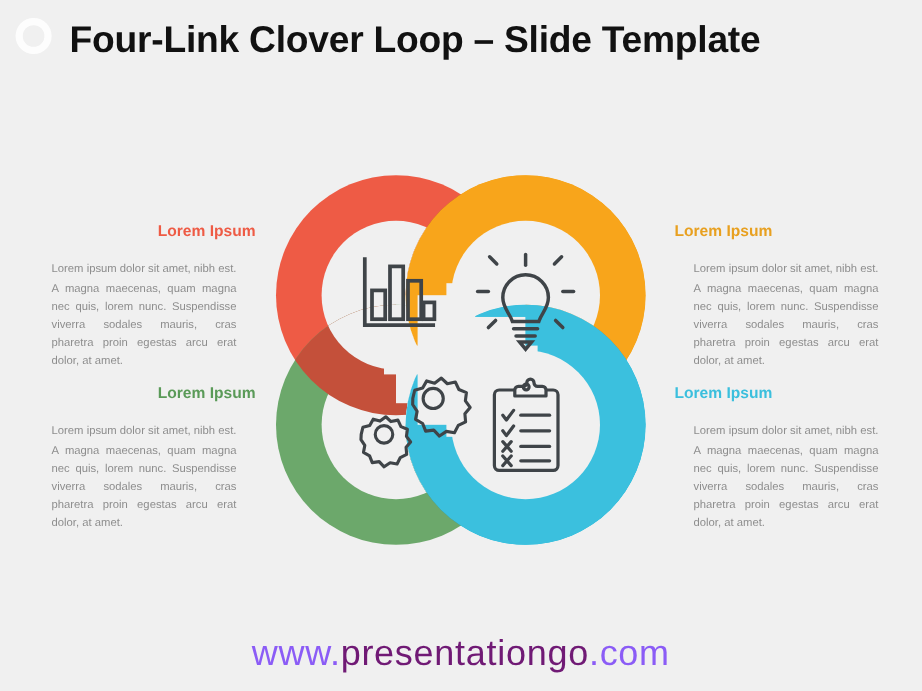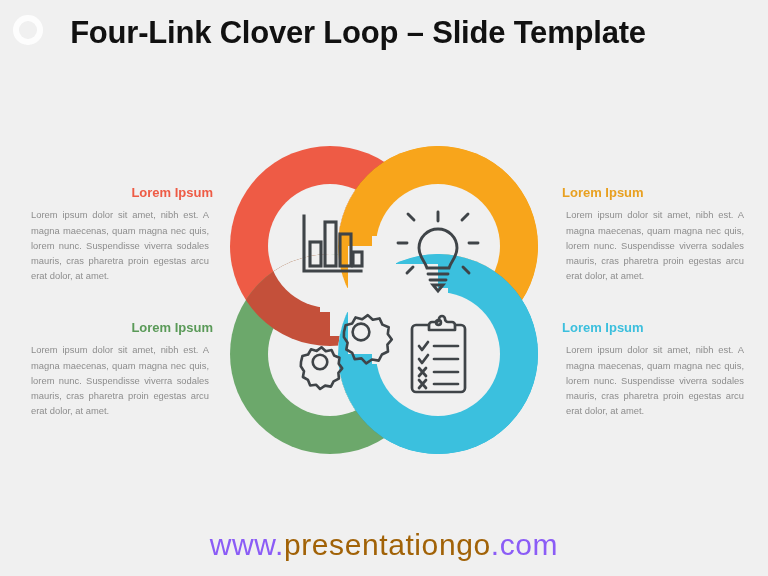--- a/index.html
+++ b/index.html
@@ -29,39 +29,38 @@
   .slide-title {
     position: absolute;
     left: 58px;
     top: 14px;
     width: 600px;
     font-size: 31px;
     line-height: 1.25;
     font-weight: bold;
     color: #111111;
     letter-spacing: -0.2px;
-    text-align: center;
   }
 
   
   .text-block {
     position: absolute;
     width: 186px;
   }
   .text-block .block-heading {
     font-size: 13px;
     font-weight: bold;
     margin: 0 0 7px 0;
     line-height: 1.1;
   }
   .text-block .block-body {
     font-size: 9.4px;
     line-height: 1.62;
     color: #8d8d8d;
-    margin: 4px;
+    margin: 16px;
     text-align: justify;
   }
 
   .block-tl { left: 27px;  top: 186px; }
   .block-bl { left: 27px;  top: 321px; }
   .block-tr { left: 562px; top: 186px; }
   .block-br { left: 562px; top: 321px; }
 
   .block-tl .block-heading,
   .block-bl .block-heading { text-align: right; }
@@ -83,21 +82,21 @@
     position: absolute;
     left: 0;
     right: 0;
     top: 528px;
     text-align: center;
     font-size: 30px;
     letter-spacing: 0.6px;
     font-weight: normal;
   }
   .footer .dim { color: #8b5cf6; }
-  .footer .brand { color: #a16207; }
+  .footer .brand { color: #701a75; }
 </style>
 </head>
 <body style="background: rgb(240, 240, 240);">
 
 <div class="logo-watermark">
   <svg viewBox="0 0 96 44" width="96" height="44" aria-hidden="true">
     <g fill="#ffffff">
       <path d="M8 15 h22 a3 3 0 0 1 0 6 h-8 v5 a3 3 0 0 1 -6 0 v-5 h-8 a3 3 0 0 1 0 -6 z"></path>
       <circle cx="62" cy="22" r="15"></circle>
     </g>

